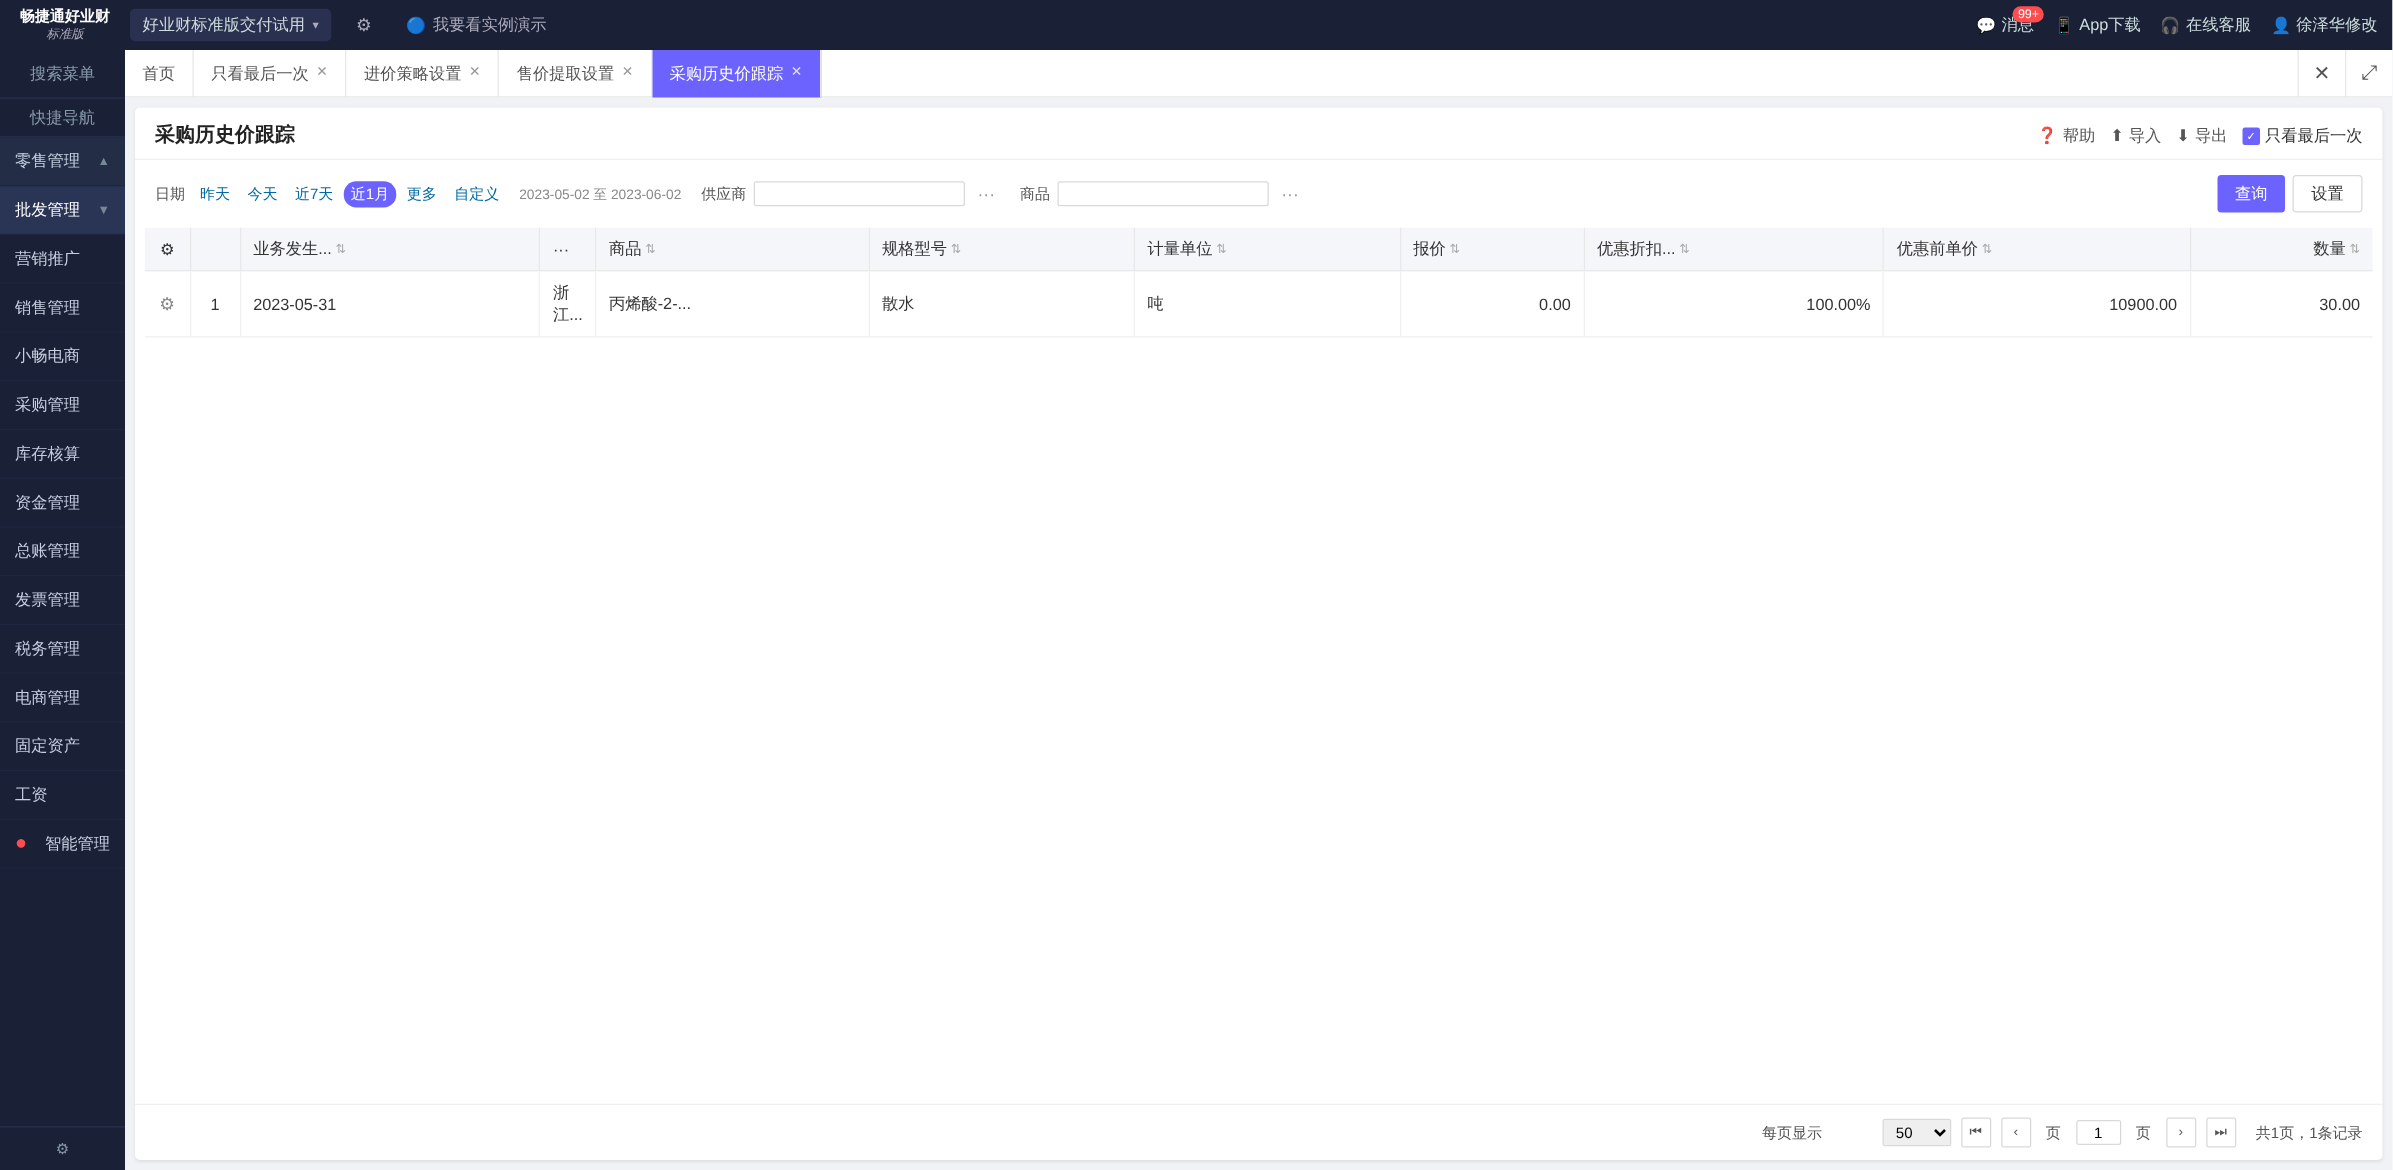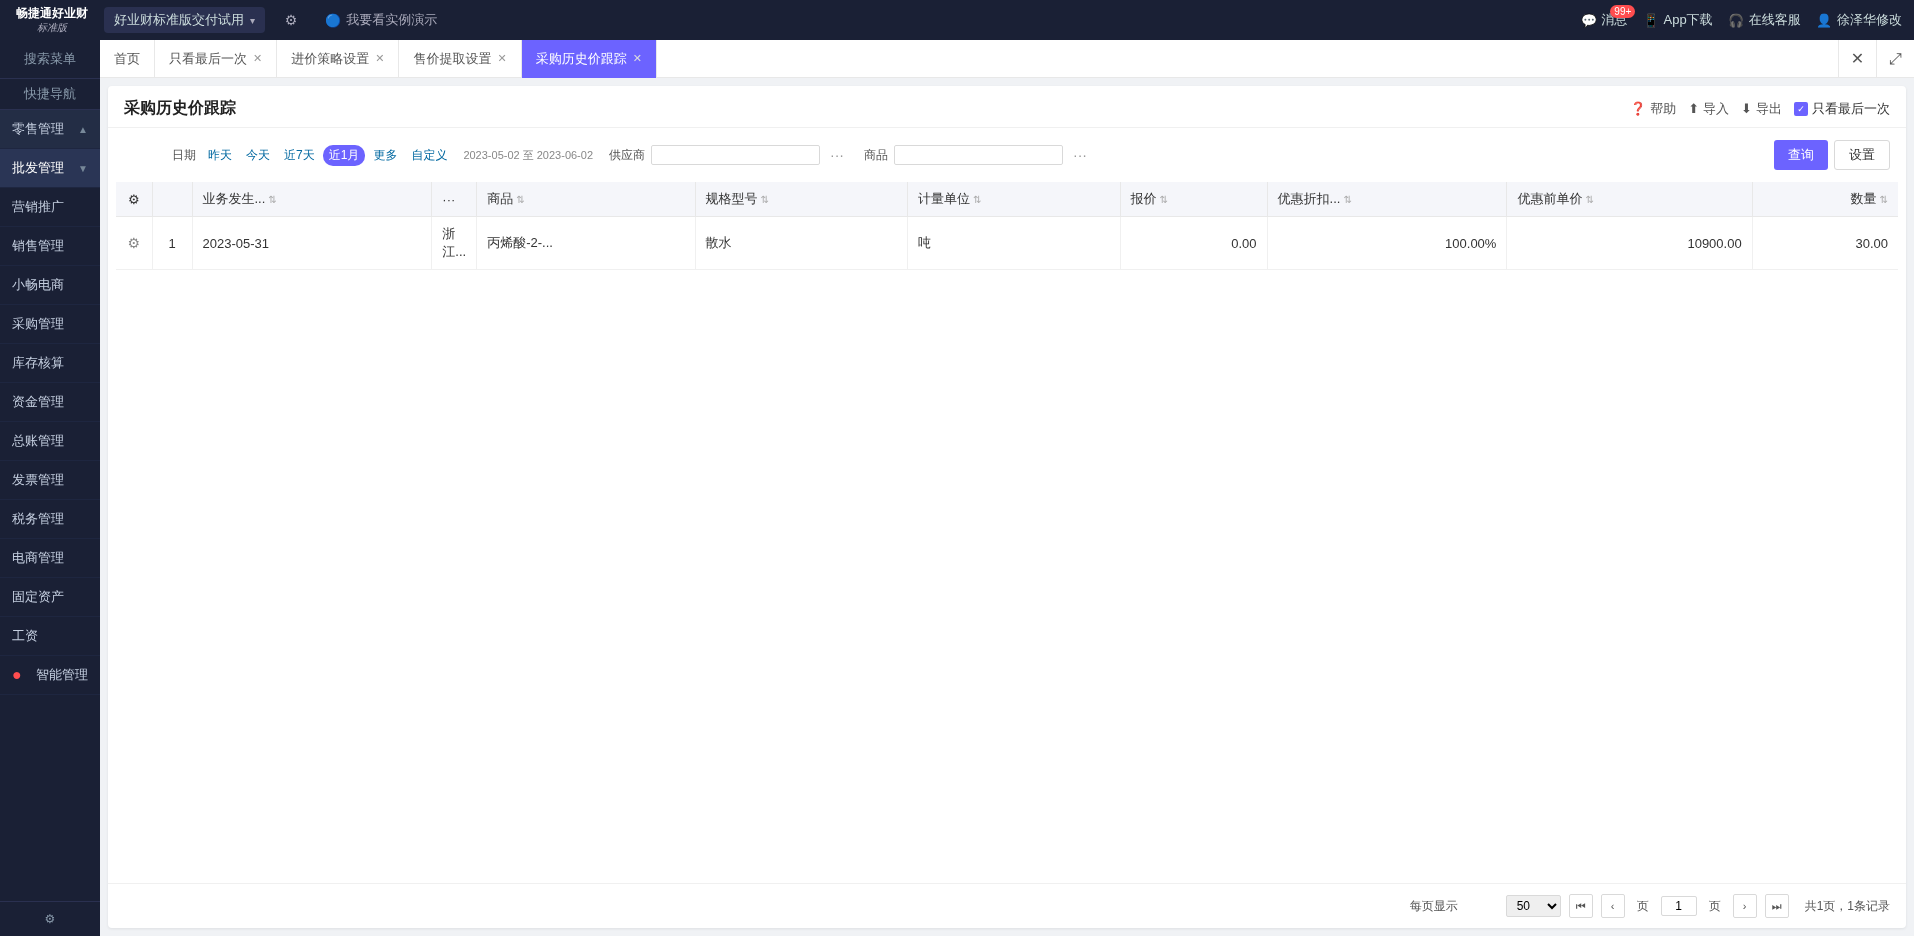--- a/index.html
+++ b/index.html
@@ -232,21 +232,20 @@
     }
 
     
     .filter-bar {
       display: flex;
       align-items: center;
       padding: 12px 16px;
       gap: 16px;
       flex-shrink: 0;
       flex-wrap: wrap;
-      margin-left: 48px;
     }
     .filter-group {
       display: flex;
       align-items: center;
       gap: 6px;
     }
     .filter-label {
       color: #555;
       font-size: 12px;
       white-space: nowrap;

